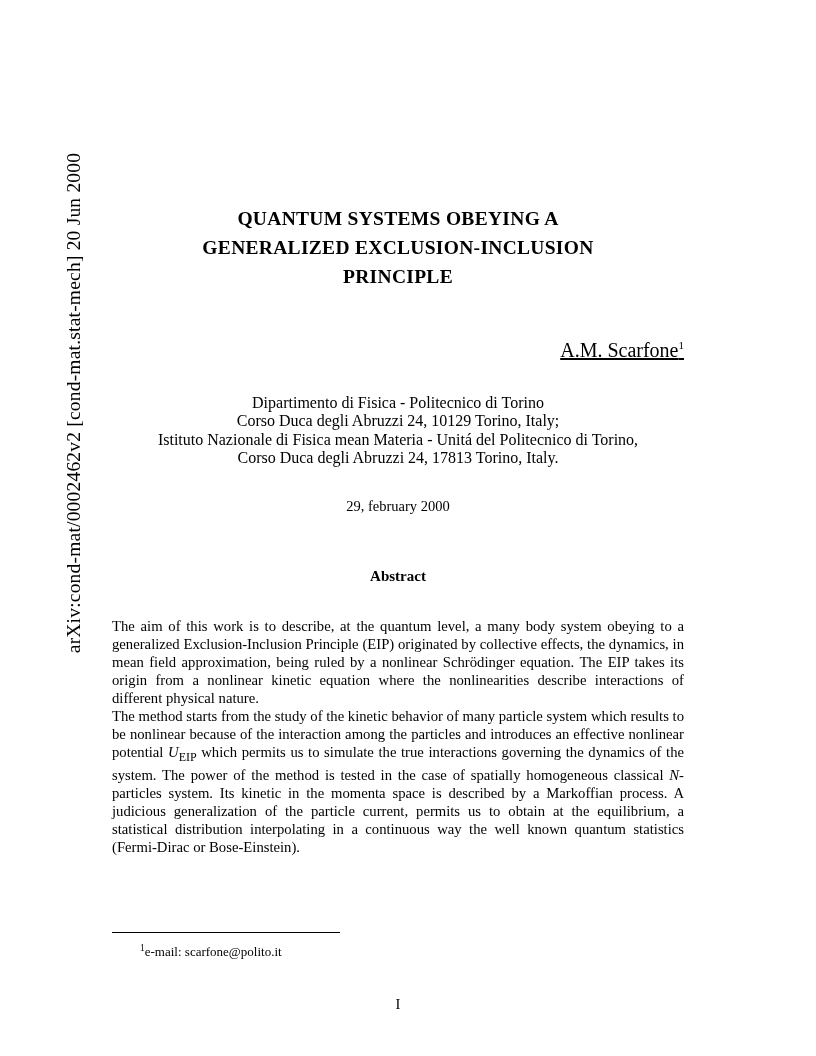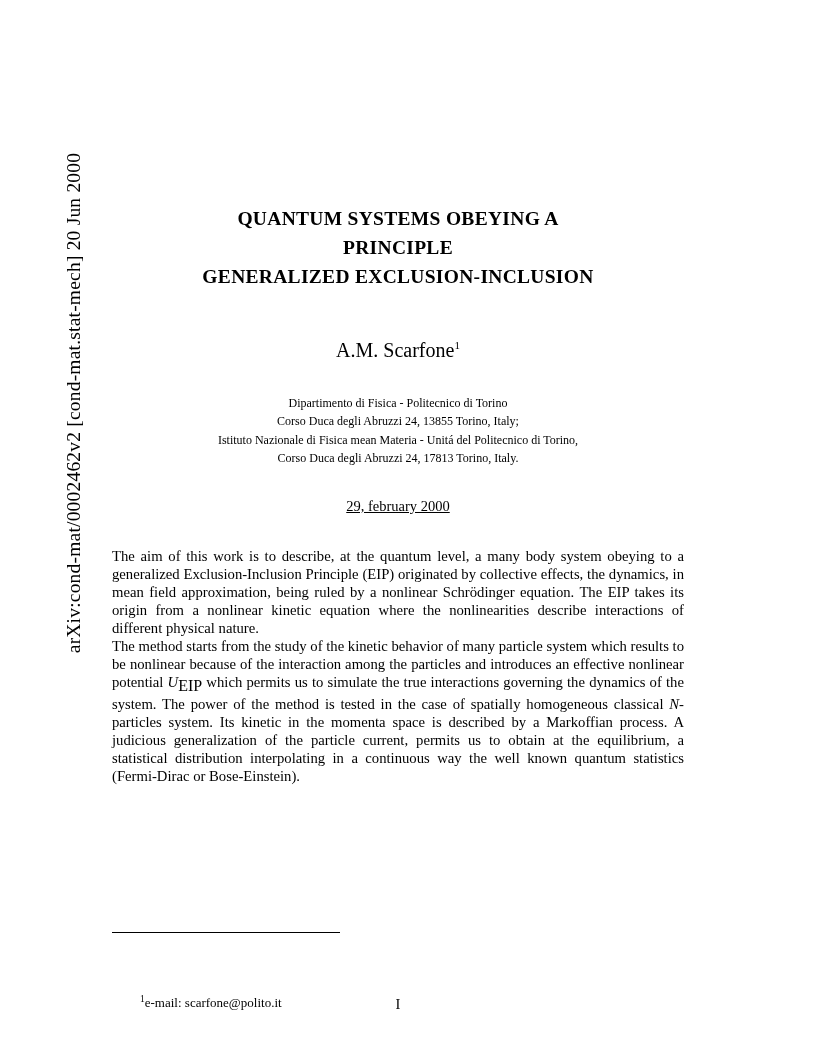--- a/index.html
+++ b/index.html
@@ -51,81 +51,81 @@
     text-align: center;
     font-weight: bold;
     font-size: 19.5px;
     line-height: 29px;
     letter-spacing: 0.3px;
   }
   .title .line { display: block; }
 
   .author {
     margin-top: 42px;
-    text-align: center;
+    text-align: right;
     font-size: 20px;
     line-height: 24px;
+    text-decoration: underline;
   }
   .author sup {
     font-size: 11px;
     vertical-align: super;
   }
 
   .affiliation {
     margin-top: 32px;
     text-align: center;
-    font-size: 12px;
+    font-size: 16px;
     line-height: 18.5px;
   }
   .affiliation .line { display: block; }
 
   .date {
     margin-top: 30px;
     text-align: center;
     font-size: 14.5px;
-    text-decoration: underline;
   }
 
   .abstract-heading {
     margin-top: 53px;
     text-align: center;
     font-weight: bold;
     font-size: 15px;
   }
 
   .abstract-body {
     margin-top: 32px;
     font-size: 14.7px;
     line-height: 18px;
     text-align: justify;
   }
   .abstract-body p {
     margin: 0;
     text-indent: 0;
   }
   .sub {
-    font-size: 16px;
+    font-size: 12px;
     vertical-align: sub;
   }
   .ital { font-style: italic; }
 
   .footnote-rule {
     position: absolute;
     left: 0;
     top: 888px;
     width: 228px;
     height: 1px;
     background: #000;
   }
   .footnote {
     position: absolute;
     left: 28px;
-    top: 943px;
+    top: 895px;
     font-size: 13px;
-    line-height: 24px;
+    line-height: 18px;
   }
   .footnote sup {
     font-size: 9.5px;
     vertical-align: super;
   }
 
   .page-number {
     position: absolute;
     left: 0;
     top: 952px;
@@ -138,37 +138,38 @@
 <body>
 
 <div class="page">
 
   <div class="arxiv-stamp">arXiv:cond-mat/0002462v2  [cond-mat.stat-mech]  20 Jun 2000</div>
 
   <div class="content">
 
     <div class="title">
       <span class="line">QUANTUM SYSTEMS OBEYING A</span>
+      <span class="line">GENERALIZED EXCLUSION-INCLUSION</span>
       <span class="line">PRINCIPLE</span>
-      <span class="line">GENERALIZED EXCLUSION-INCLUSION</span>
     </div>
 
     <div class="author">
       <span>A.M. Scarfone</span><sup>1</sup>
     </div>
 
     <div class="affiliation">
       <span class="line">Dipartimento di Fisica - Politecnico di Torino</span>
-      <span class="line">Corso Duca degli Abruzzi 24, 13855 Torino, Italy;</span>
+      <span class="line">Corso Duca degli Abruzzi 24, 10129 Torino, Italy;</span>
       <span class="line">Istituto Nazionale di Fisica mean Materia - Unitá del Politecnico di Torino,</span>
       <span class="line">Corso Duca degli Abruzzi 24, 17813 Torino, Italy.</span>
     </div>
 
     <div class="date">29, february 2000</div>
 
+    <div class="abstract-heading">Abstract</div>
 
     <div class="abstract-body">
       <p><span>The aim of this work is to describe, at the quantum level, a many body system obeying to a generalized Exclusion-Inclusion Principle (EIP) originated by collective effects, the dynamics, in mean field approximation, being ruled by a nonlinear Schrödinger equation. The EIP takes its origin from a nonlinear kinetic equation where the nonlinearities describe interactions of different physical nature.</span></p>
       <p><span>The method starts from the study of the kinetic behavior of many particle system which results to be nonlinear because of the interaction among the particles and introduces an effective nonlinear potential </span><span class="ital">U</span><span class="sub">EIP</span><span> which permits us to simulate the true interactions governing the dynamics of the system. The power of the method is tested in the case of spatially homogeneous classical </span><span class="ital">N</span><span>-particles system. Its kinetic in the momenta space is described by a Markoffian process. A judicious generalization of the particle current, permits us to obtain at the equilibrium, a statistical distribution interpolating in a continuous way the well known quantum statistics (Fermi-Dirac or Bose-Einstein).</span></p>
     </div>
 
     <div class="footnote-rule"></div>
     <div class="footnote"><sup>1</sup><span>e-mail: scarfone@polito.it</span></div>
 
     <div class="page-number">I</div>

